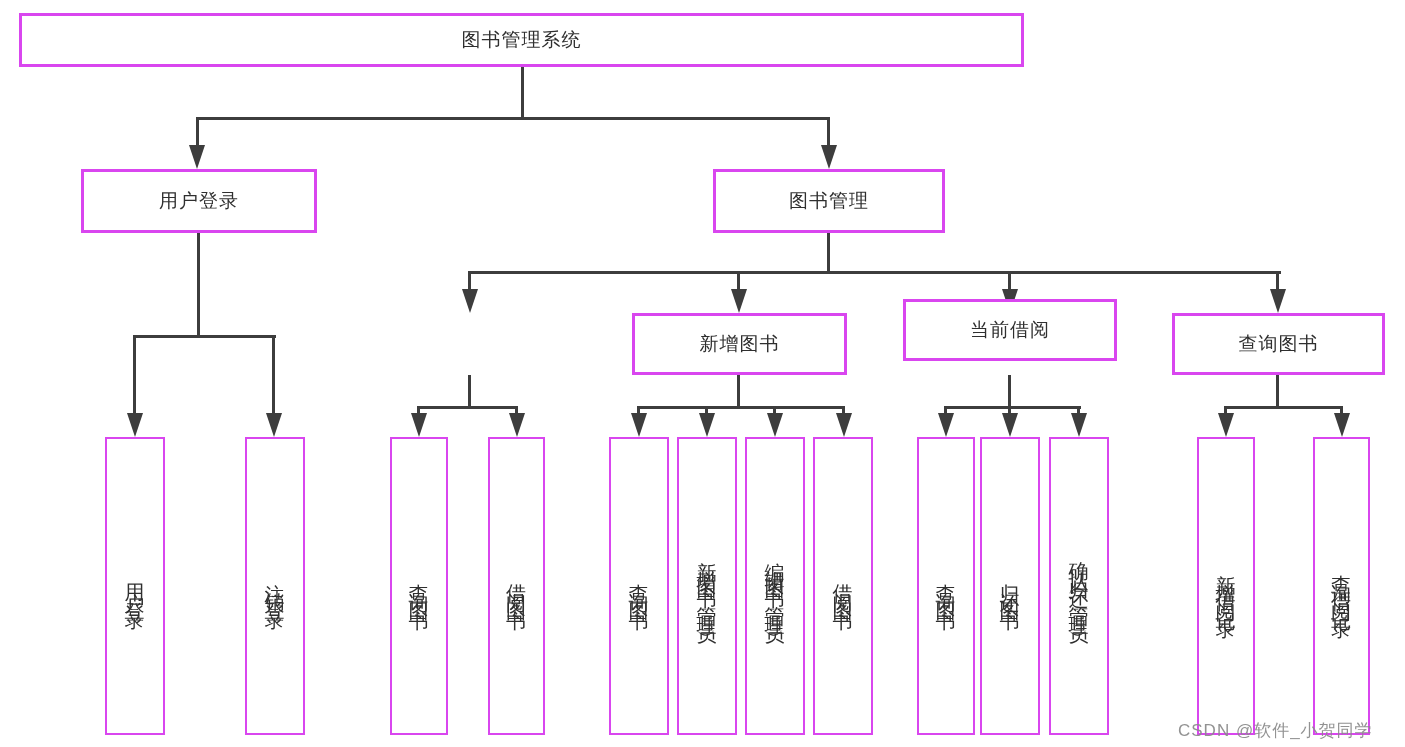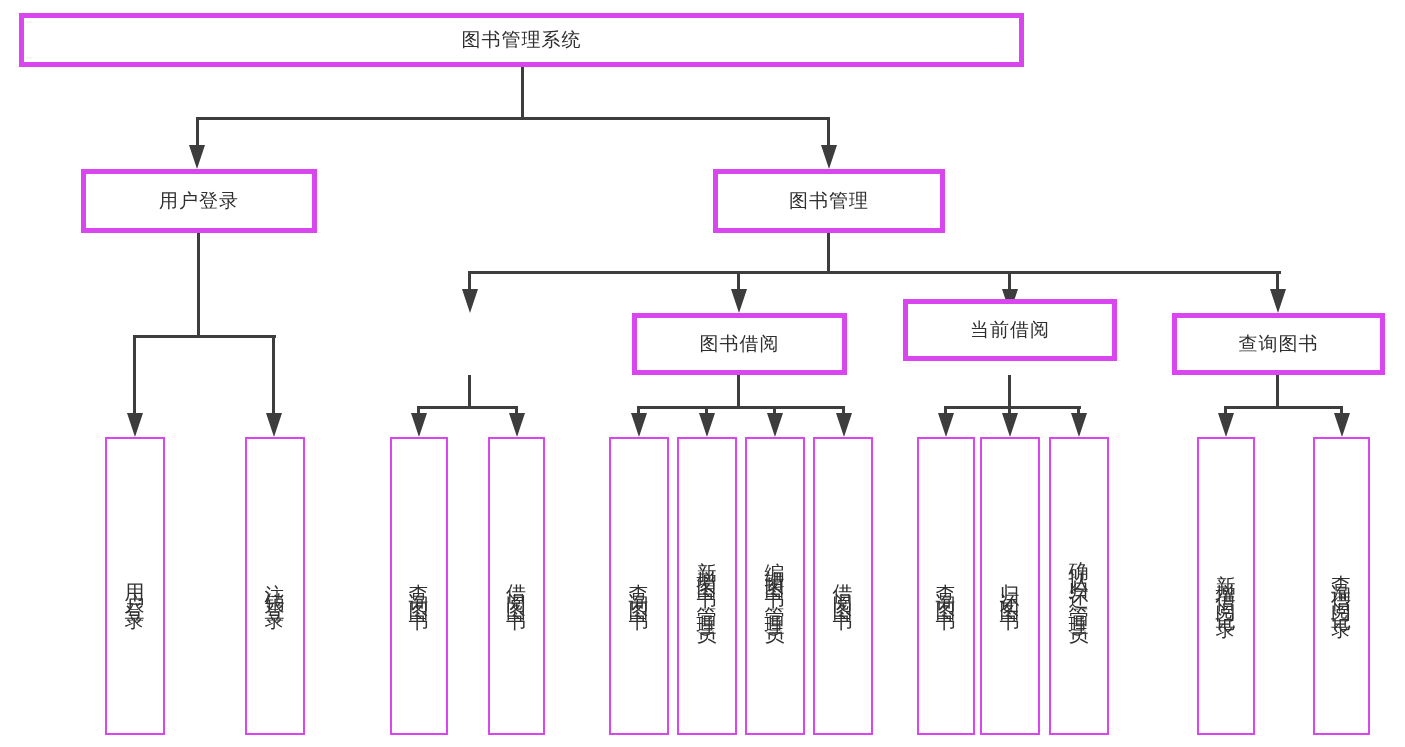--- a/index.html
+++ b/index.html
@@ -1,21 +1,21 @@
 <!DOCTYPE html>
 <html><head>
 <meta charset="utf-8">
 <style>
   html,body{margin:0;padding:0;background:#ffffff;}
   .canvas{
     position:relative;width:1405px;height:747px;background:#ffffff;overflow:hidden;
     font-family:"Liberation Sans","DejaVu Sans",sans-serif;color:#2f2f2f;
   }
   .box{
-    position:absolute;border:5px solid #d946ef;background:#ffffff;
+    position:absolute;border:3px solid #d946ef;background:#ffffff;
     display:flex;align-items:center;justify-content:center;
     font-size:19px;letter-spacing:1px;box-sizing:border-box;
   }
   .vbox{
     writing-mode:vertical-rl;text-orientation:mixed;
     border-width:2px;font-size:20px;letter-spacing:9px;line-height:1.1;
   }
   .hline,.vline{position:absolute;background:#3d3d3d;}
   .hline{height:3px;}
   .vline{width:3px;}
@@ -64,21 +64,21 @@
   <div class="vline" style="left:468px;top:271px;height:20px;"></div>
   <div class="ahead" style="left:462px;top:289px;"></div>
   <div class="vline" style="left:737px;top:271px;height:20px;"></div>
   <div class="ahead" style="left:731px;top:289px;"></div>
   <div class="vline" style="left:1008px;top:271px;height:20px;"></div>
   <div class="ahead" style="left:1002px;top:289px;"></div>
   <div class="vline" style="left:1276px;top:271px;height:20px;"></div>
   <div class="ahead" style="left:1270px;top:289px;"></div>
 
   <div class="box" style="left:632px;top:313px;width:215px;height:62px;">
-    <span>图书借阅</span>
+    <span>新增图书</span>
   </div>
   <div class="box" style="left:903px;top:299px;width:214px;height:62px;">
     <span>当前借阅</span>
   </div>
   <div class="box" style="left:1172px;top:313px;width:213px;height:62px;">
     <span>查询图书</span>
   </div>
 
   <div class="vline" style="left:468px;top:375px;height:34px;"></div>
   <div class="hline" style="left:417px;top:406px;width:101px;"></div>
@@ -151,14 +151,15 @@
     <span>确认归还（管理员）</span>
   </div>
 
   <div class="box vbox" style="left:1197px;top:437px;width:58px;height:298px;">
     <span>新增借阅记录</span>
   </div>
   <div class="box vbox" style="left:1313px;top:437px;width:57px;height:298px;">
     <span>查询借阅记录</span>
   </div>
 
+  <div class="watermark">CSDN @软件_小贺同学</div>
 
 </div>
 
 </body></html>

